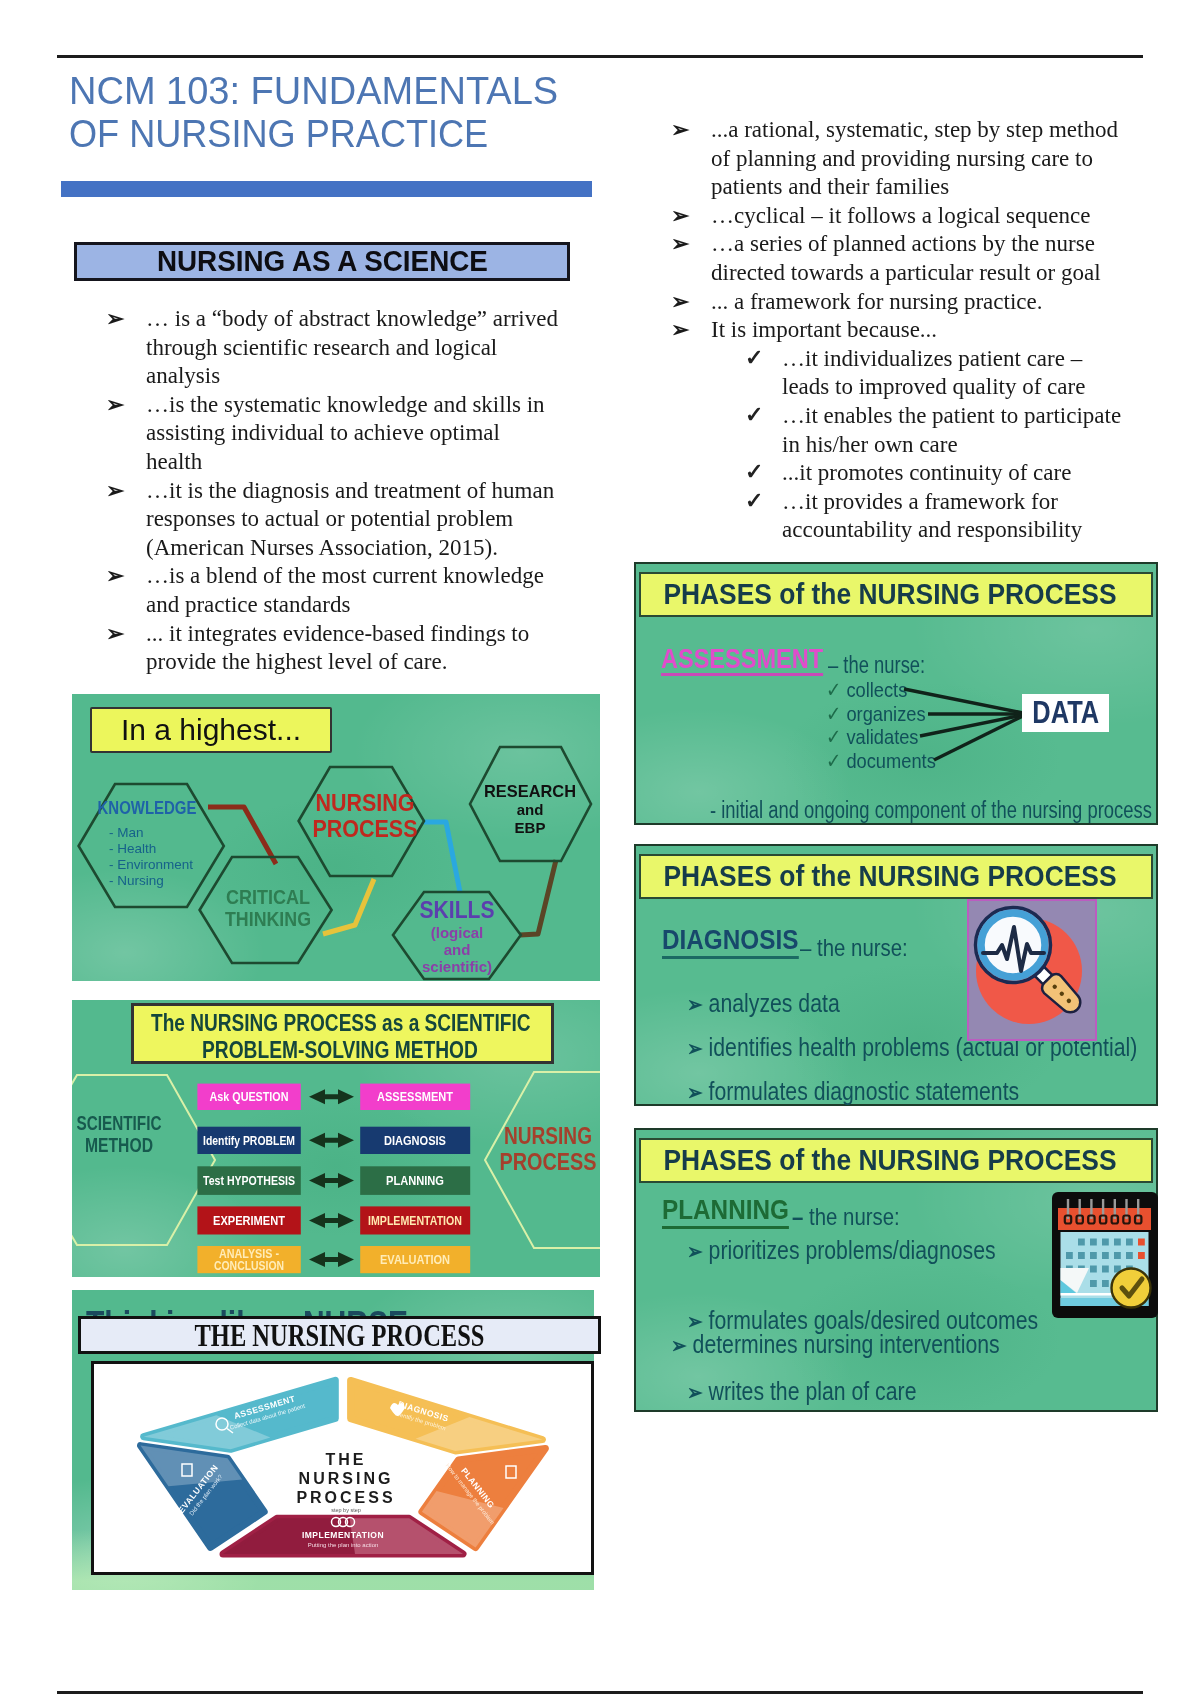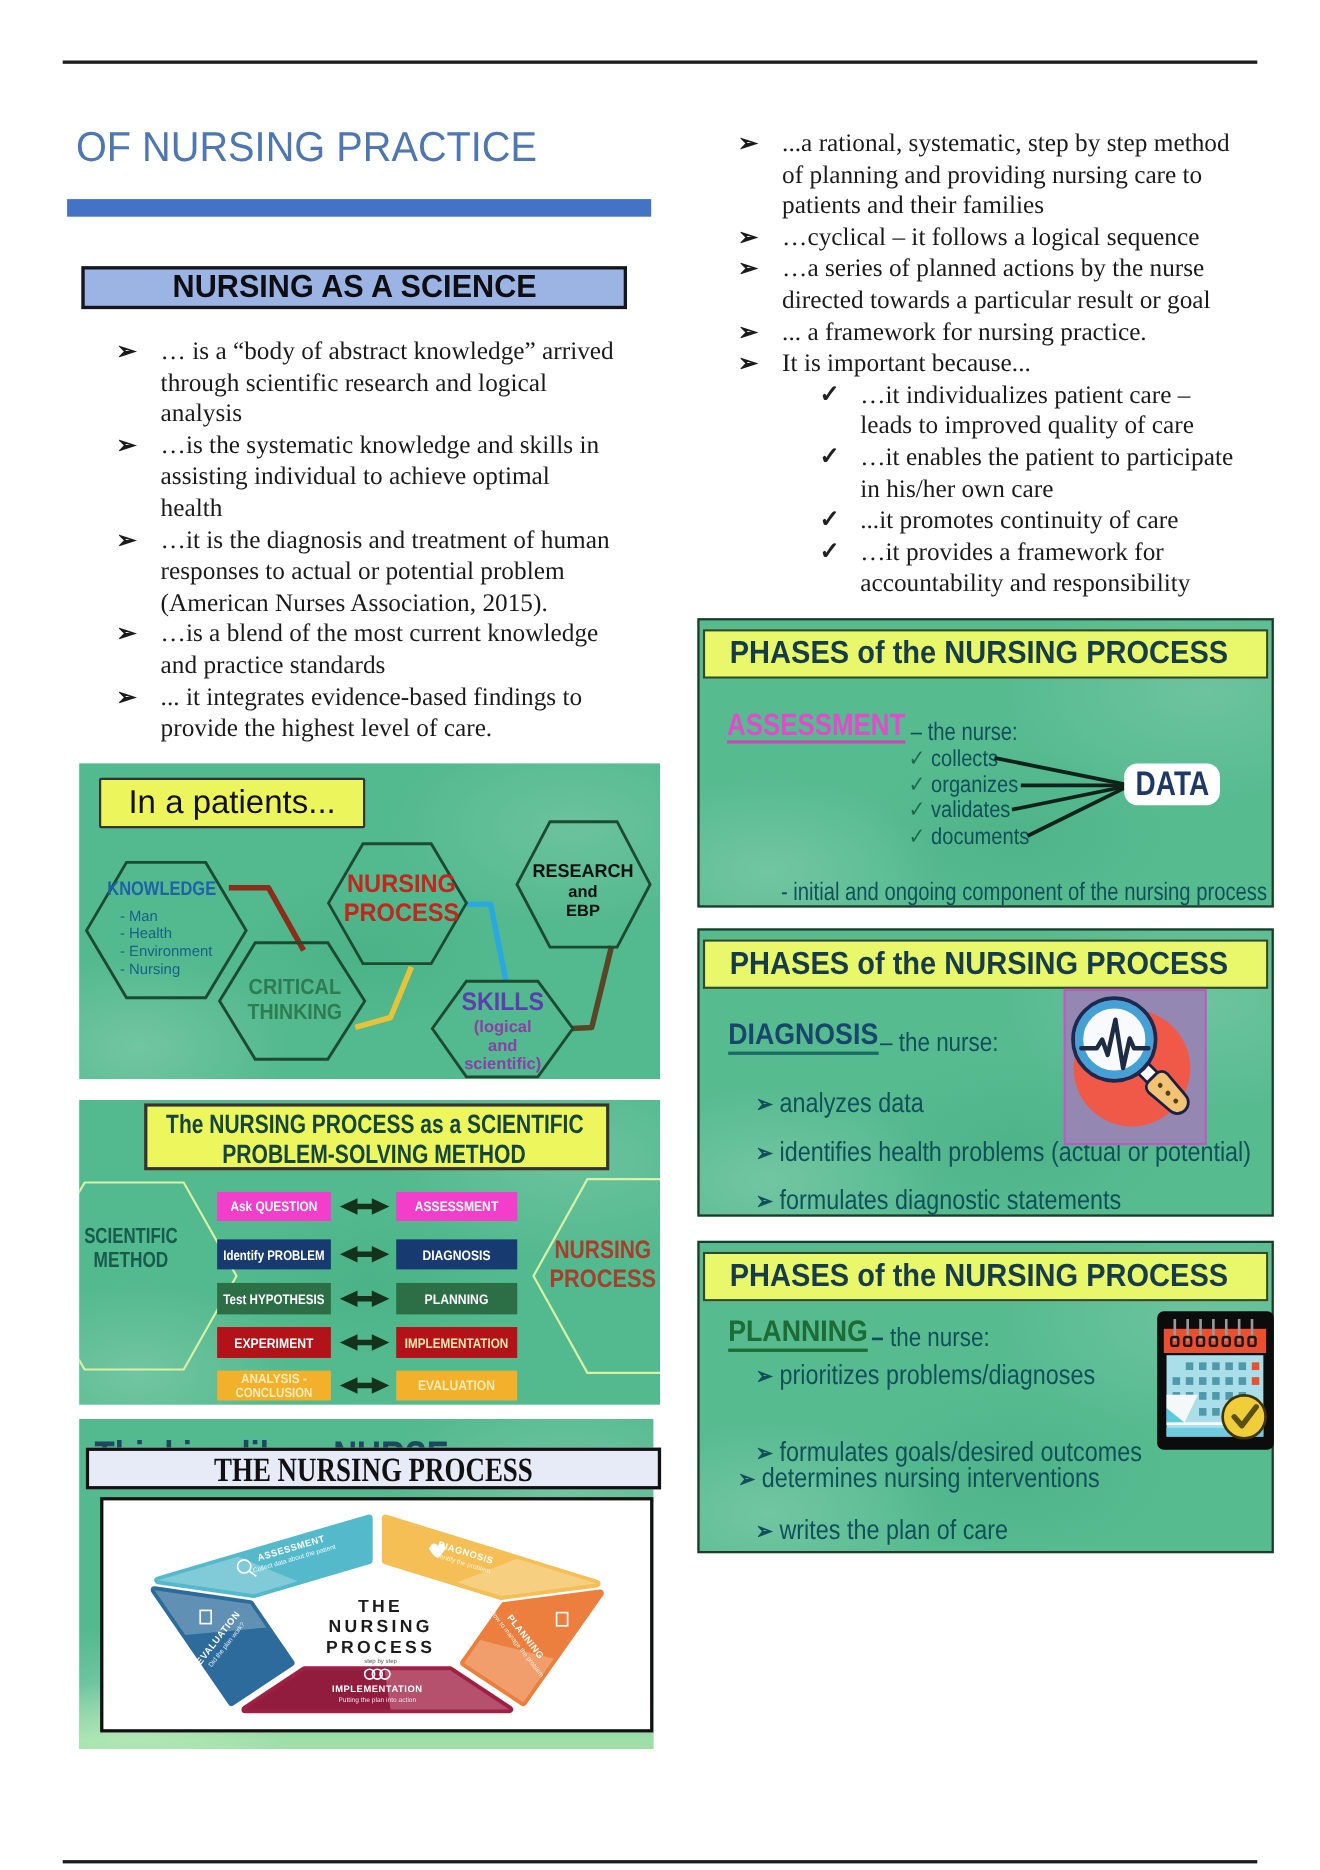--- a/index.html
+++ b/index.html
@@ -37,21 +37,21 @@
       radial-gradient(ellipse 240px 130px at 85% 20%, rgba(255,255,255,.14), rgba(255,255,255,0) 70%),
       radial-gradient(ellipse 180px 100px at 50% 60%, rgba(40,150,100,.18), rgba(40,150,100,0) 70%);}
   #img1{left:72px;top:694px;width:528px;height:287px;}
   #img2{left:72px;top:1000px;width:528px;height:277px;}
   #img3{left:72px;top:1290px;width:522px;height:300px;}
   #botline{left:57px;top:1691px;width:1086px;height:3px;background:#1c1c1c;}
 </style>
 </head>
 <body>
 <div id="topline" class="abs"></div>
-<div id="title" class="abs"><br><span class="sq" style="transform:scaleX(.95);">OF NURSING PRACTICE</span></div>
+<div id="title" class="abs"><span class="sq" style="transform:scaleX(1);">NCM 103: FUNDAMENTALS</span><br><span class="sq" style="transform:scaleX(.95);">OF NURSING PRACTICE</span></div>
 <div id="bluebar" class="abs"></div>
 <div id="scibox" class="abs"><span class="sq" style="transform:scaleX(.96);transform-origin:50% 50%;">NURSING AS A SCIENCE</span></div>
 
 <div id="leftlist" class="abs blist">
   <div class="bitem"><span class="mk">➢</span>… is a “body of abstract knowledge” arrived<br>through scientific research and logical<br>analysis</div>
   <div class="bitem"><span class="mk">➢</span>…is the systematic knowledge and skills in<br>assisting individual to achieve optimal<br>health</div>
   <div class="bitem"><span class="mk">➢</span>…it is the diagnosis and treatment of human<br>responses to actual or potential problem<br>(American Nurses Association, 2015).</div>
   <div class="bitem"><span class="mk">➢</span>…is a blend of the most current knowledge<br>and practice standards</div>
   <div class="bitem"><span class="mk">➢</span>... it integrates evidence-based findings to<br>provide the highest level of care.</div>
 </div>
@@ -72,21 +72,21 @@
   <div class="gbhead"><span>PHASES of the NURSING PROCESS</span></div>
   <div class="abs" style="left:25px;top:81px;font-size:28px;font-weight:bold;color:#e04ccb;line-height:27px;"><span class="sq" style="transform:scaleX(.84);border-bottom:3px solid #c94ab8;padding-bottom:1px;">ASSESSMENT</span></div>
   <div class="abs teal" style="left:192px;top:88px;font-size:23px;"><span class="sq" style="transform:scaleX(.80);">– the nurse:</span></div>
   <div class="abs teal" style="left:190px;top:114px;font-size:21px;line-height:23.6px;"><span class="sq" style="transform:scaleX(.87);"><span style="color:#1d6b4a;">✓</span> collects</span><br><span class="sq" style="transform:scaleX(.87);"><span style="color:#1d6b4a;">✓</span> organizes</span><br><span class="sq" style="transform:scaleX(.87);"><span style="color:#1d6b4a;">✓</span> validates</span><br><span class="sq" style="transform:scaleX(.87);"><span style="color:#1d6b4a;">✓</span> documents</span></div>
   <svg class="abs" style="left:0;top:0;" width="520" height="259" viewBox="0 0 520 259">
     <line x1="268" y1="125" x2="387" y2="149" stroke="#10231a" stroke-width="3.4"></line>
     <line x1="292" y1="150" x2="387" y2="150" stroke="#10231a" stroke-width="3.4"></line>
     <line x1="284" y1="172" x2="387" y2="151" stroke="#10231a" stroke-width="3.4"></line>
     <line x1="298" y1="196" x2="387" y2="152" stroke="#10231a" stroke-width="3.4"></line>
   </svg>
-  <div class="abs" style="left:386px;top:130px;width:87px;height:38px;background:#ffffff;text-align:center;font-size:31px;font-weight:bold;color:#1f3864;line-height:38px;border-radius:12px;"><span class="sq" style="transform:scaleX(.82);transform-origin:50% 50%;">DATA</span></div>
+  <div class="abs" style="left:386px;top:130px;width:87px;height:38px;background:#ffffff;text-align:center;font-size:31px;font-weight:bold;color:#1f3864;line-height:38px;"><span class="sq" style="transform:scaleX(.82);transform-origin:50% 50%;">DATA</span></div>
   <div class="abs teal" style="left:74px;top:233px;font-size:23px;"><span class="sq" style="transform:scaleX(.80);">- initial and ongoing component of the nursing process</span></div>
 </div>
 
 <div id="gbox2" class="abs greenbox">
   <div class="gbhead"><span>PHASES of the NURSING PROCESS</span></div>
   <div class="abs" style="left:26px;top:80px;font-size:27px;font-weight:bold;color:#17486b;line-height:28px;"><span class="sq" style="transform:scaleX(.90);border-bottom:3px solid #1b6a63;padding-bottom:2px;">DIAGNOSIS</span></div>
   <div class="abs teal" style="left:164px;top:88px;font-size:24px;"><span class="sq" style="transform:scaleX(.85);">– the nurse:</span></div>
   <div class="abs teal" style="left:51px;top:143px;font-size:25px;"><span class="sq85"><b style="font-size:22px;">➢</b> analyzes data</span></div>
   <div class="abs teal" style="left:51px;top:187px;font-size:25px;"><span class="sq85"><b style="font-size:22px;">➢</b> identifies health problems (actual or potential)</span></div>
   <div class="abs teal" style="left:51px;top:231px;font-size:25px;"><span class="sq85"><b style="font-size:22px;">➢</b> formulates diagnostic statements</span></div>
@@ -192,21 +192,21 @@
     <text x="293" y="117" font-family="Liberation Sans,sans-serif" font-size="23" font-weight="bold" fill="#c0281e" text-anchor="middle" textLength="99" lengthAdjust="spacingAndGlyphs">NURSING</text>
     <text x="293" y="143" font-family="Liberation Sans,sans-serif" font-size="23" font-weight="bold" fill="#c0281e" text-anchor="middle" textLength="105" lengthAdjust="spacingAndGlyphs">PROCESS</text>
     <text x="385" y="224" font-family="Liberation Sans,sans-serif" font-size="23" font-weight="bold" fill="#5b3fae" text-anchor="middle" textLength="75" lengthAdjust="spacingAndGlyphs">SKILLS</text>
     <text x="385" y="244" font-family="Liberation Sans,sans-serif" font-size="15" font-weight="bold" fill="#8b3fa8" text-anchor="middle">(logical</text>
     <text x="385" y="261" font-family="Liberation Sans,sans-serif" font-size="15" font-weight="bold" fill="#8b3fa8" text-anchor="middle">and</text>
     <text x="385" y="278" font-family="Liberation Sans,sans-serif" font-size="15" font-weight="bold" fill="#8b3fa8" text-anchor="middle">scientific)</text>
     <text x="458" y="103" font-family="Liberation Sans,sans-serif" font-size="17" font-weight="bold" fill="#111" text-anchor="middle" textLength="92" lengthAdjust="spacingAndGlyphs">RESEARCH</text>
     <text x="458" y="121" font-family="Liberation Sans,sans-serif" font-size="15" font-weight="bold" fill="#111" text-anchor="middle">and</text>
     <text x="458" y="139" font-family="Liberation Sans,sans-serif" font-size="15" font-weight="bold" fill="#111" text-anchor="middle">EBP</text>
   </svg>
-  <div class="abs" style="left:18px;top:13px;width:238px;height:42px;background:#ecf65c;border:2px solid #333;border-radius:2px;font-size:30px;line-height:42px;color:#111;text-align:center;">In a patients...</div>
+  <div class="abs" style="left:18px;top:13px;width:238px;height:42px;background:#ecf65c;border:2px solid #333;border-radius:2px;font-size:30px;line-height:42px;color:#111;text-align:center;">In a highest...</div>
 </div>
 
 <div id="img2" class="abs imgbox">
   <svg width="528" height="277" viewBox="0 0 528 277">
 
     <g fill="none" stroke="#d9f0a8" stroke-width="2">
       <polygon points="-45,160 5,75 95,75 143,160 95,245 5,245"></polygon>
       <polygon points="413,160 462,72 555,72 600,160 555,248 462,248"></polygon>
     </g>
 

